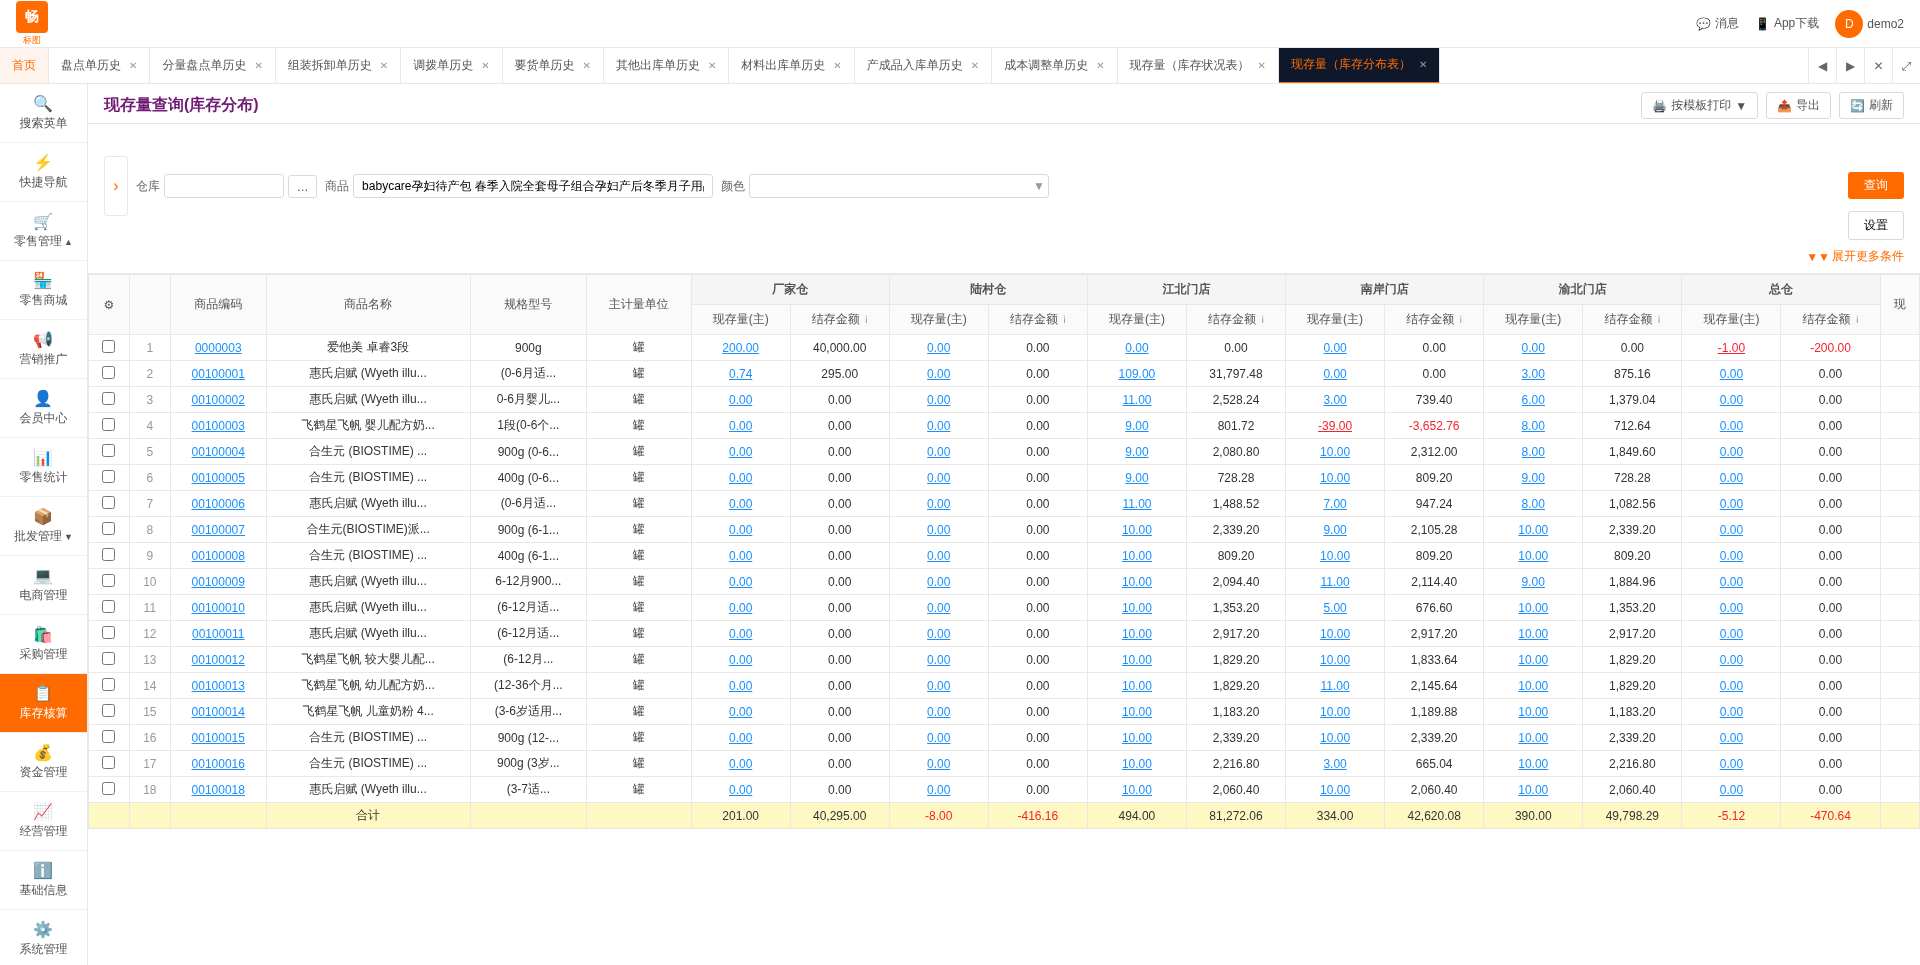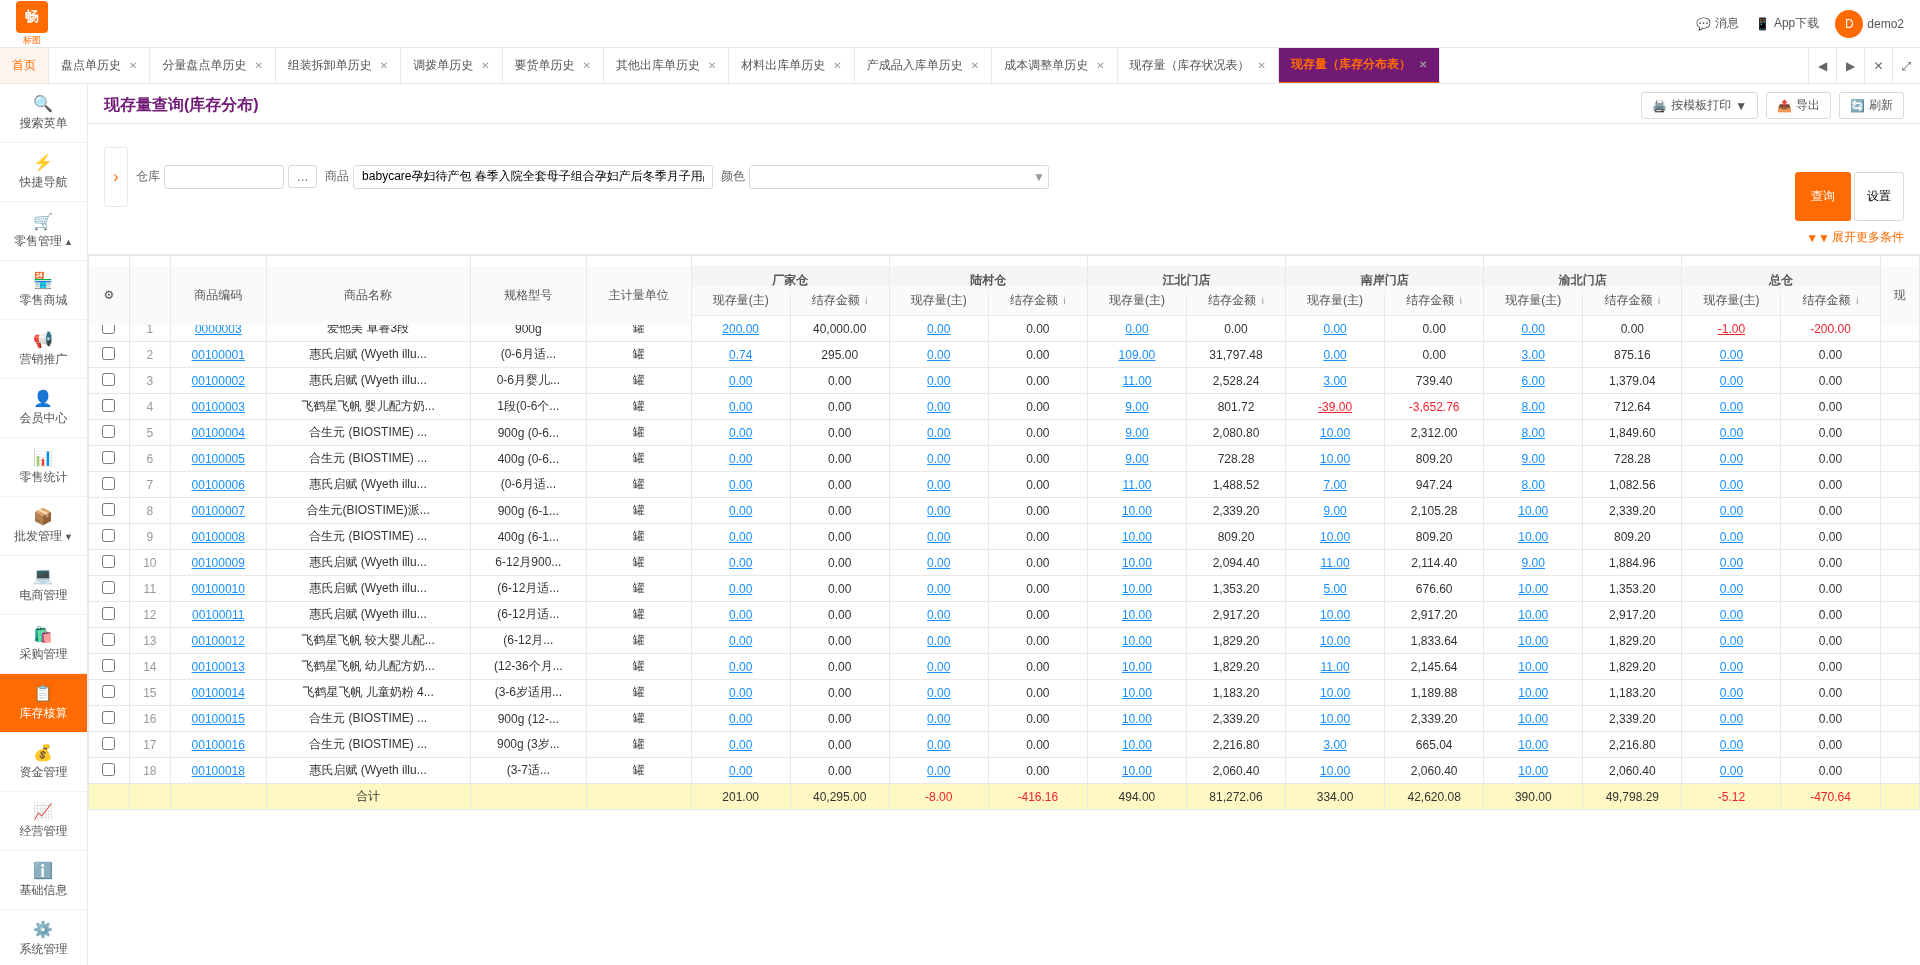--- a/index.html
+++ b/index.html
@@ -39,21 +39,21 @@
       align-items: center;
       gap: 6px;
       cursor: pointer;
       white-space: nowrap;
       border-right: 1px solid #e8e8e8;
       font-size: 12px;
       color: #555;
       position: relative;
     }
     .nav-tab.home { background: #fff4ed; color: #ff6b00; align-items: center; }
-    .nav-tab.active { background: #701a75; color: #ff6b00; border-bottom: 2px solid #ff6b00; font-weight: bold; }
+    .nav-tab.active { background: #0f172a; color: #ff6b00; border-bottom: 2px solid #ff6b00; }
     .nav-tab .close-x { color: #999; font-size: 10px; margin-left: 2px; }
     .nav-arrows { display: flex; align-items: center; margin-left: auto; }
     .nav-arrow { width: 28px; height: 36px; display: flex; align-items: center; justify-content: center; cursor: pointer; color: #666; border-left: 1px solid #e8e8e8; }
 
     
     .layout { display: flex; height: calc(965px - 84px); }
     .sidebar { width: 88px; background: #fff; border-right: 1px solid #e8e8e8; display: flex; flex-direction: column; overflow-y: auto; }
     .sidebar-item { padding: 10px 8px; text-align: center; cursor: pointer; color: #555; font-size: 12px; border-bottom: 1px solid #f0f0f0; }
     .sidebar-item.active { background: #ff6b00; color: #fff; }
     .sidebar-item .sidebar-icon { font-size: 16px; margin-bottom: 2px; }
@@ -85,34 +85,34 @@
       flex-wrap: wrap;
     }
     .search-field { display: flex; align-items: center; gap: 4px; }
     .search-label { color: #666; white-space: nowrap; font-size: 12px; }
     .search-input { border: 1px solid #d9d9d9; border-radius: 3px; padding: 4px 8px; font-size: 12px; outline: none; }
     .search-input.medium { width: 120px; }
     .search-input.color-input { width: 300px; }
     .ellipsis-btn { padding: 3px 8px; border: 1px solid #d9d9d9; border-radius: 3px; cursor: pointer; background: #fff; color: #666; }
     .expand-btn { color: #ff6b00; cursor: pointer; font-size: 12px; display: flex; align-items: center; gap: 2px; margin-left: auto; }
     .btn-query { background: #ff6b00; color: #fff; border: none; padding: 5px 16px; border-radius: 3px; cursor: pointer; font-size: 12px; }
-    .btn-setting { border: 1px solid #d9d9d9; padding: 15px 12px; border-radius: 3px; cursor: pointer; font-size: 12px; background: #fff; }
+    .btn-setting { border: 1px solid #d9d9d9; padding: 5px 12px; border-radius: 3px; cursor: pointer; font-size: 12px; background: #fff; }
     .expand-arrow { width: 24px; height: 60px; background: #fff; border: 1px solid #e8e8e8; border-radius: 3px; display: flex; align-items: center; justify-content: center; cursor: pointer; color: #ff6b00; font-size: 16px; }
 
     
     .table-area { flex: 1; overflow: auto; background: #fff; margin: 0; }
     table { border-collapse: collapse; width: 100%; font-size: 12px; }
     thead th {
       background: #fafafa;
       border: 1px solid #e8e8e8;
       padding: 6px 8px;
       text-align: center;
       white-space: nowrap;
       position: sticky;
-      top: 10px;
+      top: 0;
       z-index: 1;
       font-weight: normal;
       color: #555;
     }
     thead th.group-header {
       background: #f5f5f5;
       font-weight: bold;
     }
     tbody td {
       border: 1px solid #e8e8e8;
@@ -324,21 +324,21 @@
           <span class="search-label">商品</span>
           <input class="search-input" style="width: 360px;" type="text" value="babycare孕妇待产包 春季入院全套母子组合孕妇产后冬季月子用品 22件套 ...">
         </div>
 
         <div class="search-field">
           <span class="search-label">颜色</span>
           <input class="search-input color-input" type="text" value="" style="">
           <span style="margin-left:-20px;color:#999;cursor:pointer;">▼</span>
         </div>
 
-        <div style="margin-left:auto;display:flex;flex-direction:row;gap:3px;margin-top:40px;">
+        <div style="margin-left:auto;display:flex;flex-direction:column;gap:12px;margin-top:40px;">
           <button class="btn-query">查询</button>
           <button class="btn-setting">设置</button>
         </div>
       </div>
 
       <div style="width:100%;display:flex;justify-content:center;">
         <div class="expand-btn">
           <span>▼▼</span>
           <span>展开更多条件</span>
         </div>

